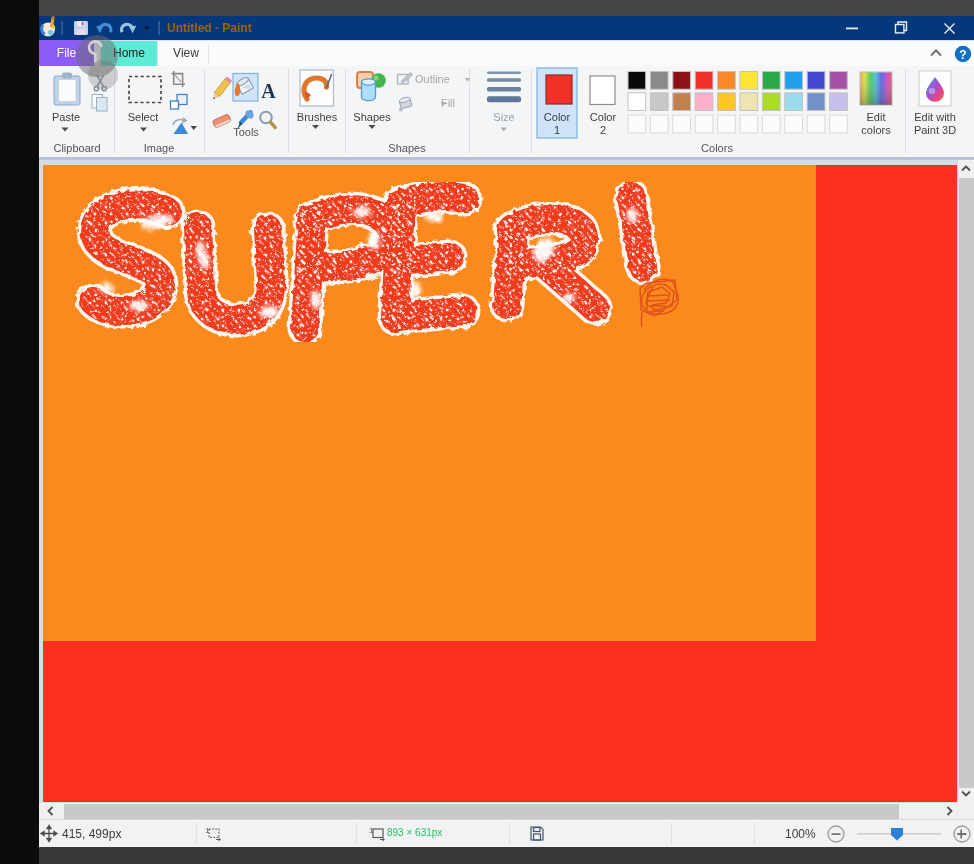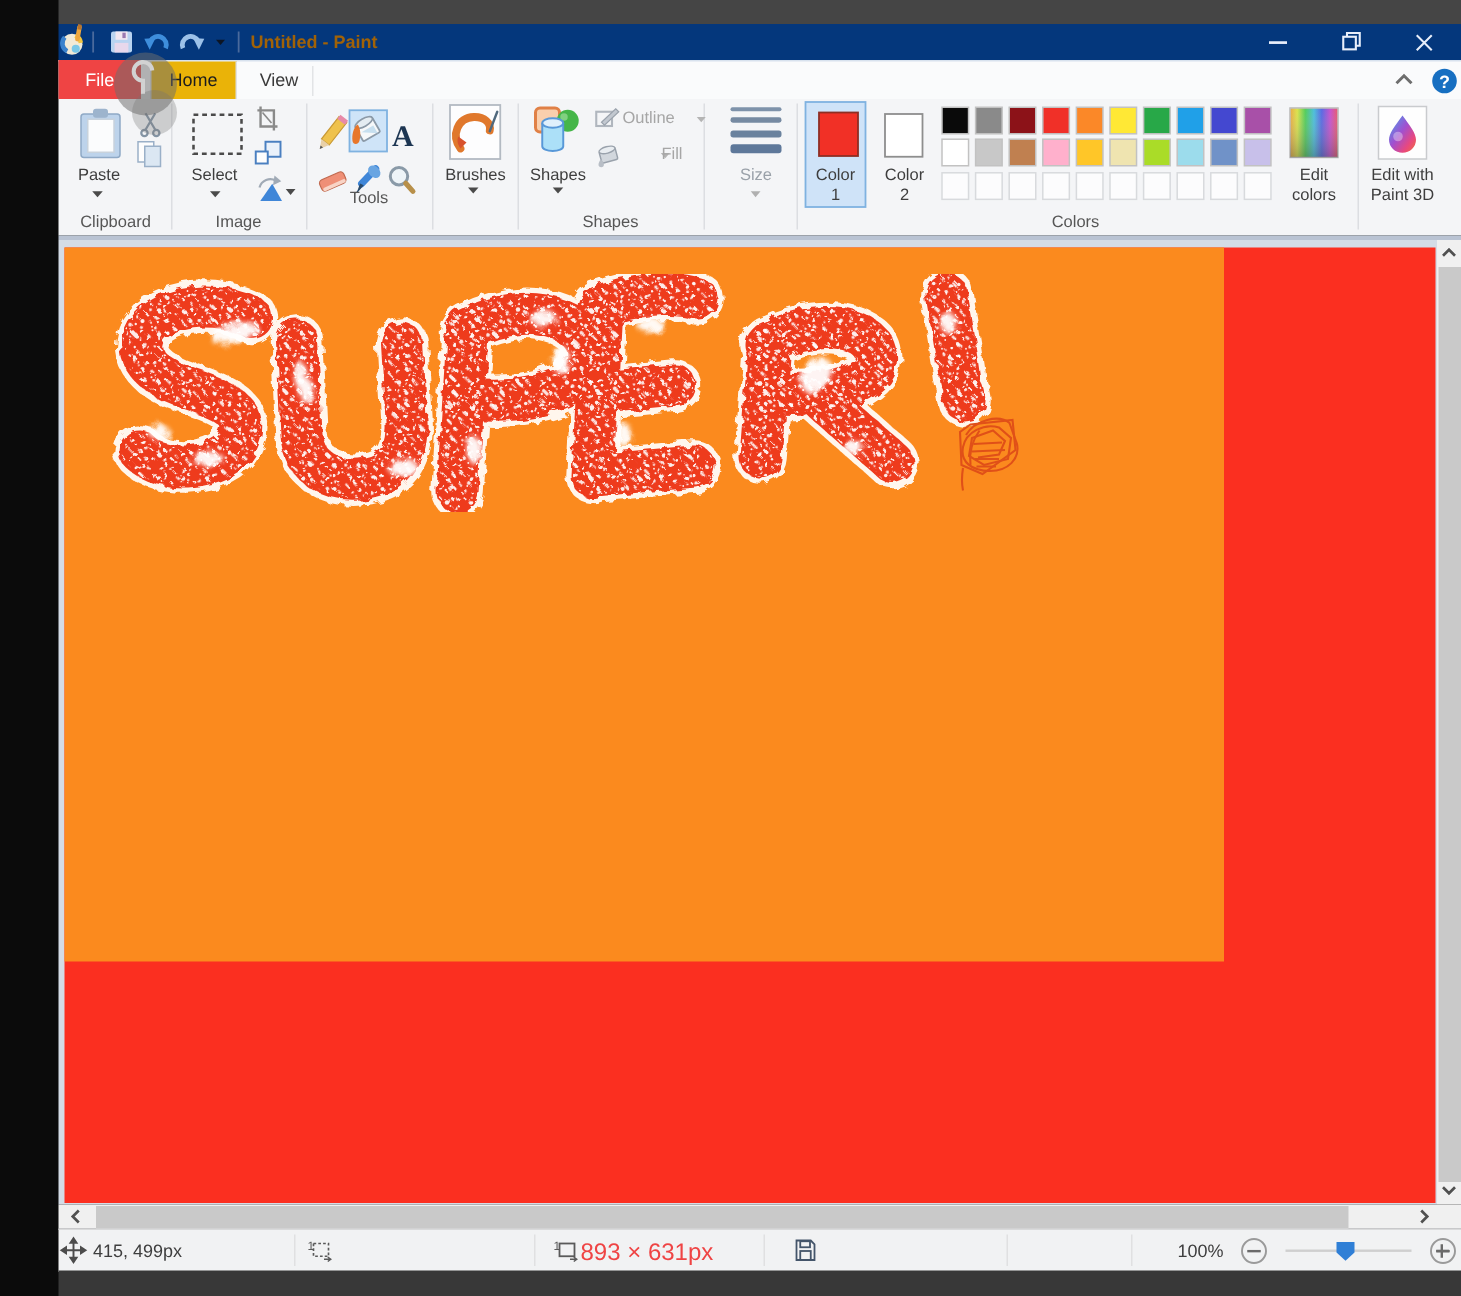--- a/index.html
+++ b/index.html
@@ -45,22 +45,22 @@
  <rect x="807" y="11.5" width="12" height="1.8" fill="#e8eefa"></rect>
  <g fill="none" stroke="#e8eefa" stroke-width="1.4">
   <rect x="856.5" y="8.5" width="8.4" height="8.4"></rect>
   <path d="M859 8.5 L859 6 L867.5 6 L867.5 14.5 L865 14.5"></path>
   <path d="M905.5 7.5 L915.5 17.5 M915.5 7.5 L905.5 17.5"></path>
  </g>
 </svg>
 </div>
 
 <div class="abs" style="left:39px;top:40px;width:935px;height:26px;background:#fafbfc;border-top:1px solid #d8e2ee;box-sizing:border-box"></div>
-<div class="abs" style="left:39px;top:40px;width:55px;height:26px;background:#ef4444;color:#fff;font-size:12px;text-align:center;line-height:26px">File</div>
-<div class="abs" style="left:100px;top:41px;width:58px;height:25px;background:#eab308;border-left:1px solid #e0e2e4;border-right:1px solid #e0e2e4;color:#1d1d1d;font-size:12px;text-align:center;line-height:24px;box-sizing:border-box">Home</div>
+<div class="abs" style="left:39px;top:40px;width:55px;height:26px;background:#8b5cf6;color:#fff;font-size:12px;text-align:center;line-height:26px">File</div>
+<div class="abs" style="left:100px;top:41px;width:58px;height:25px;background:#5eead4;border-left:1px solid #e0e2e4;border-right:1px solid #e0e2e4;color:#1d1d1d;font-size:12px;text-align:center;line-height:24px;box-sizing:border-box">Home</div>
 <div class="abs" style="left:158px;top:40px;width:56px;height:26px;color:#3a3a3a;font-size:12px;text-align:center;line-height:26px">View</div>
 <div class="abs" style="left:208px;top:44px;width:1px;height:20px;background:#e2e4e6"></div>
 <svg class="abs" style="left:925px;top:40px" width="49" height="26">
  <path d="M6 15.5 L11 10.5 L16 15.5" fill="none" stroke="#6e6e6e" stroke-width="2"></path>
  <circle cx="38" cy="14" r="8.2" fill="#176fc1"></circle>
  <text x="38" y="18.5" text-anchor="middle" font-size="12" font-weight="bold" fill="#fff" font-family="Liberation Sans">?</text>
 </svg>
 
 <div class="abs" style="left:39px;top:66px;width:935px;height:91px;background:#f4f5f7"></div>
 <div class="abs" style="left:39px;top:157px;width:935px;height:3px;background:#b9c3d3"></div>
@@ -424,21 +424,21 @@
 
  <circle cx="797" cy="14" r="8" fill="none" stroke="#9a9a9a" stroke-width="1.3"></circle>
  <rect x="792.5" y="13.3" width="9" height="1.6" fill="#6a6a6a"></rect>
  <rect x="818" y="13" width="84" height="1.6" fill="#cfcfcf"></rect>
  <path d="M852 8 L864 8 L864 15 L858 20.5 L852 15 Z" fill="#2f7fd6"></path>
  <circle cx="923" cy="14" r="8" fill="none" stroke="#9a9a9a" stroke-width="1.3"></circle>
  <rect x="918.5" y="13.3" width="9" height="1.6" fill="#6a6a6a"></rect>
  <path d="M922.2 9.5 L922.2 18.5 M918.5 14 L927 14" stroke="#6a6a6a" stroke-width="1.6"></path>
 </svg>
 <div class="abs" style="left:23px;top:7px;font-size:12px;color:#3e3e3e">415, 499px</div>
-<div class="abs" style="left:348px;top:7px;font-size:16px;color:#ef4444">893 × 631px</div>
+<div class="abs" style="left:348px;top:7px;font-size:10px;color:#22c55e">893 × 631px</div>
 <div class="abs" style="left:746px;top:7px;font-size:12px;color:#3e3e3e">100%</div>
 </div>
 
 <div class="abs" style="left:39px;top:847px;width:935px;height:17px;background:#383838"></div>
 
 <svg class="abs" style="left:60px;top:25px" width="90" height="80">
  <circle cx="43" cy="50" r="15" fill="#787878" opacity="0.32"></circle>
  <circle cx="37" cy="31" r="21" fill="#6e6e6e" opacity="0.52"></circle>
  <path d="M41.5 22 A6.2 6.2 0 1 0 35.3 28.8 L35.3 37.5" fill="none" stroke="#d2d2d2" stroke-width="2.7"></path>
 </svg>

